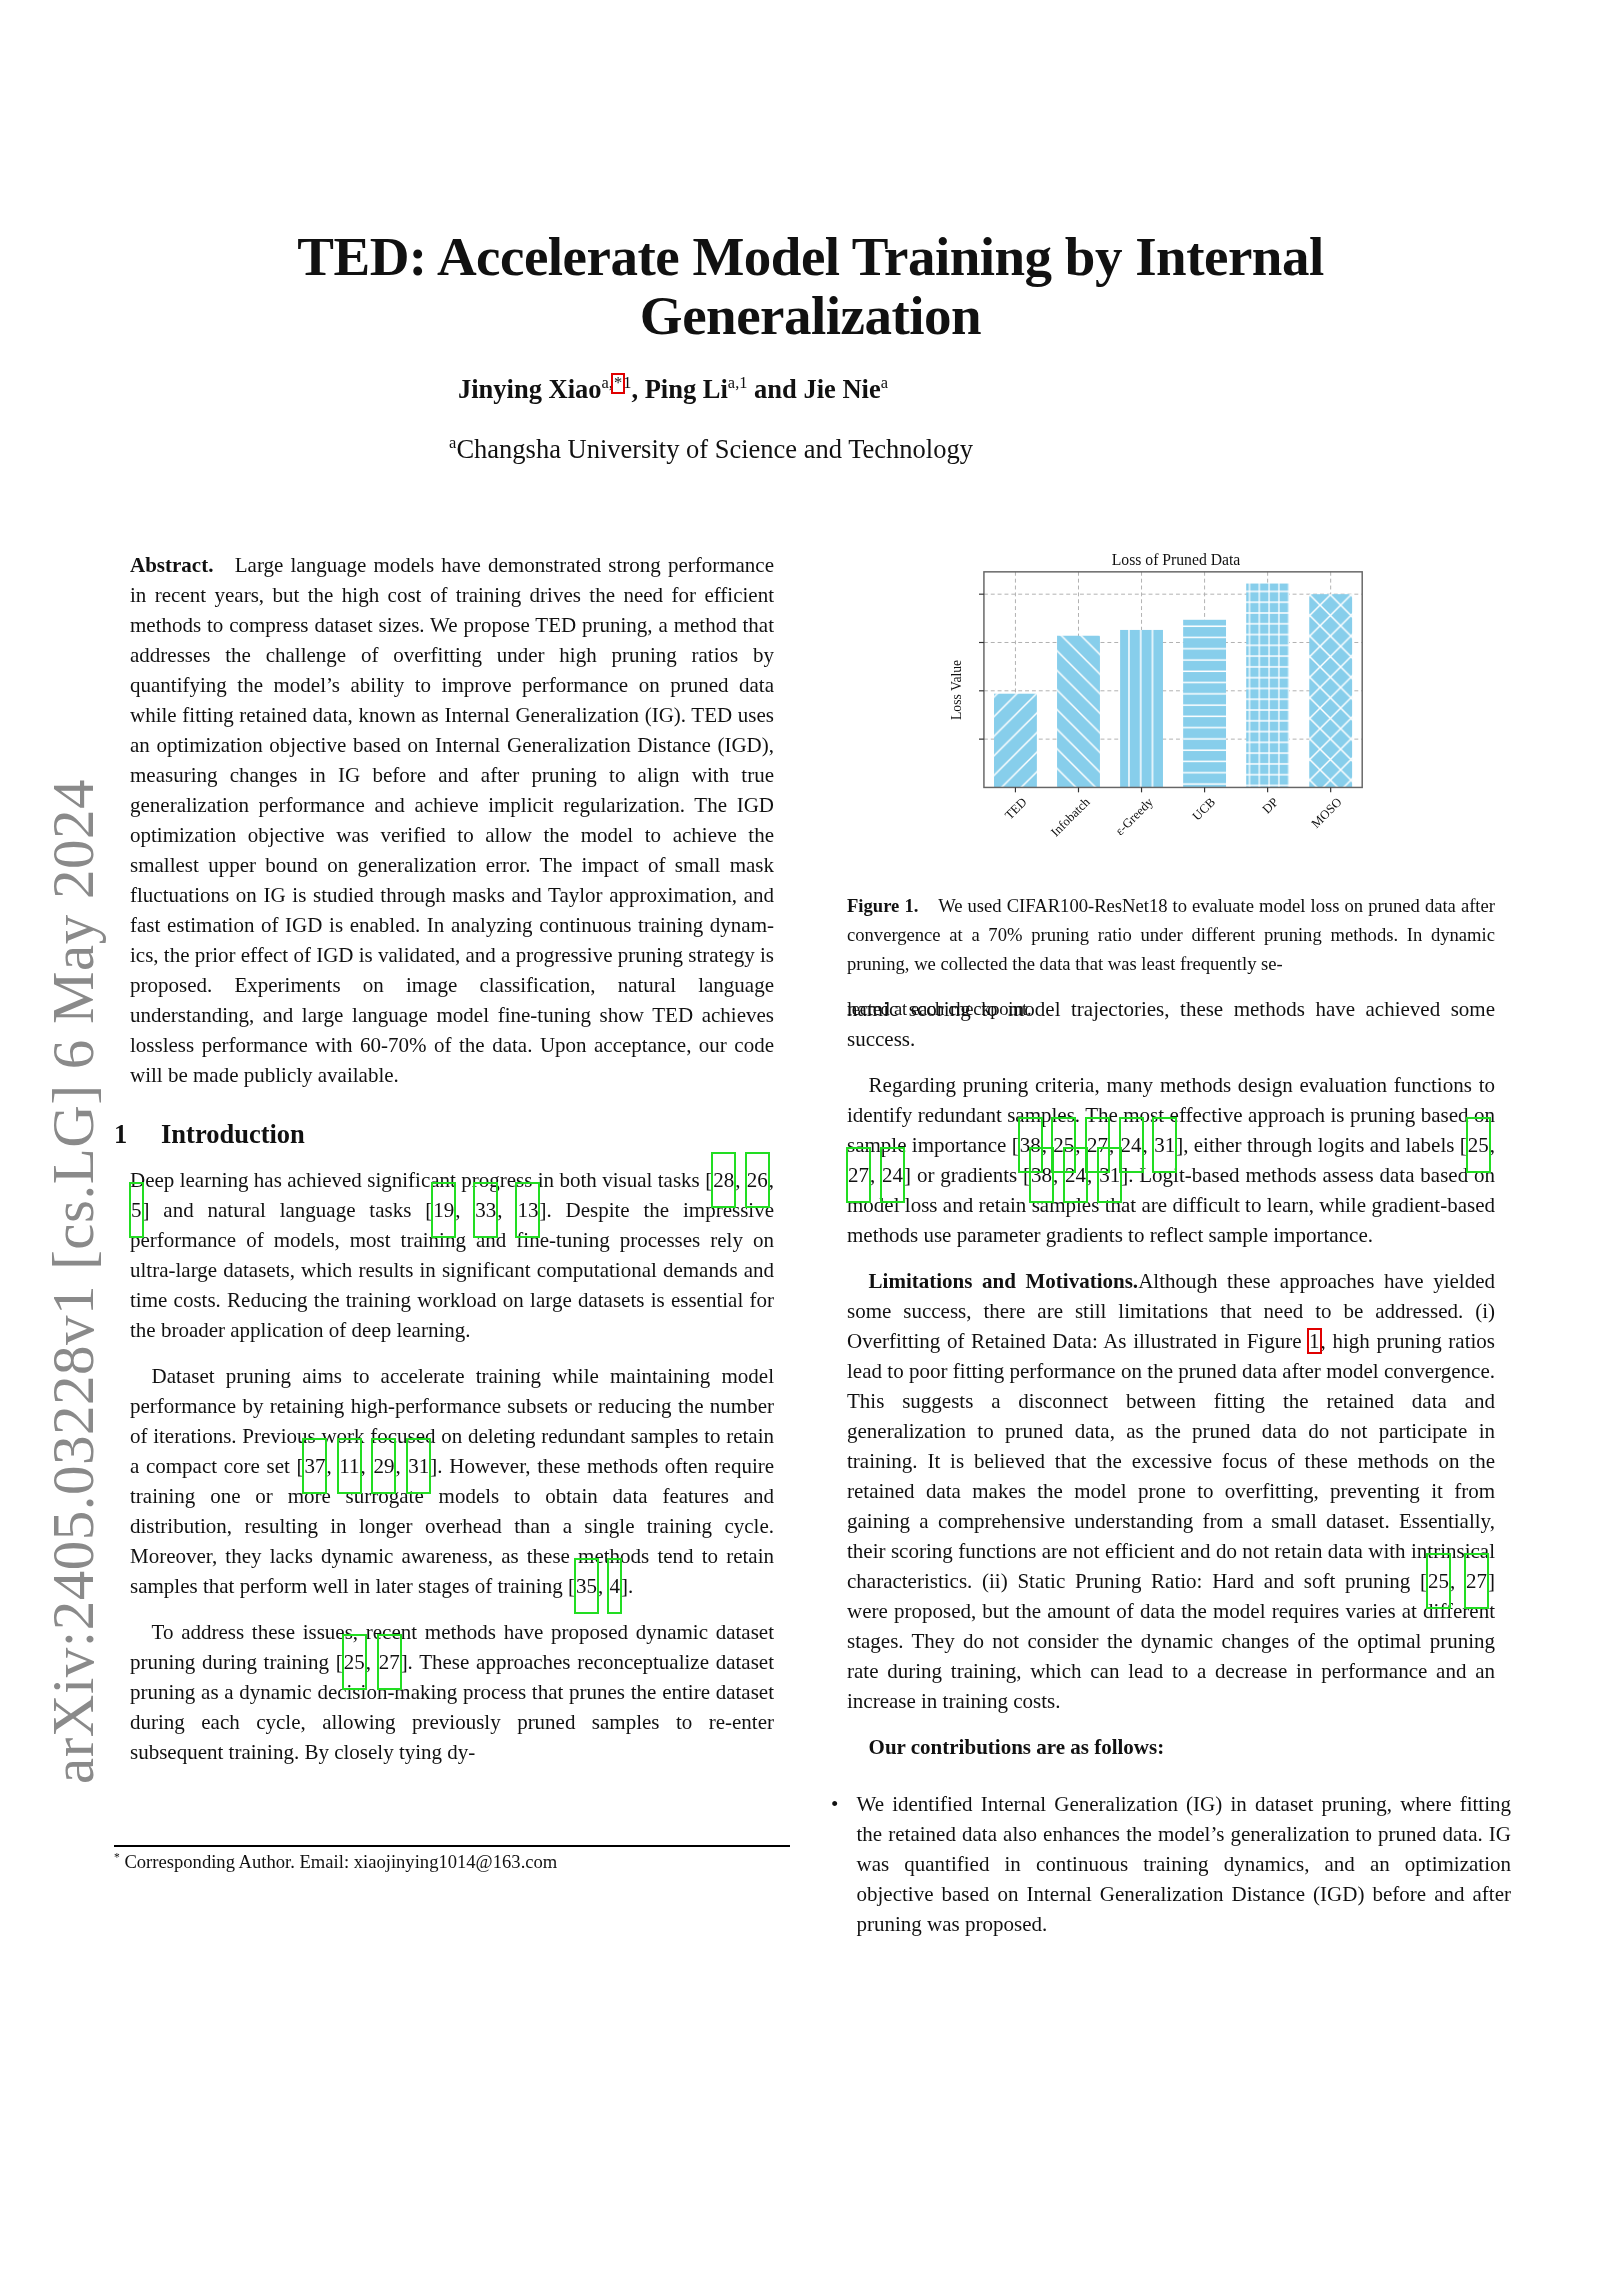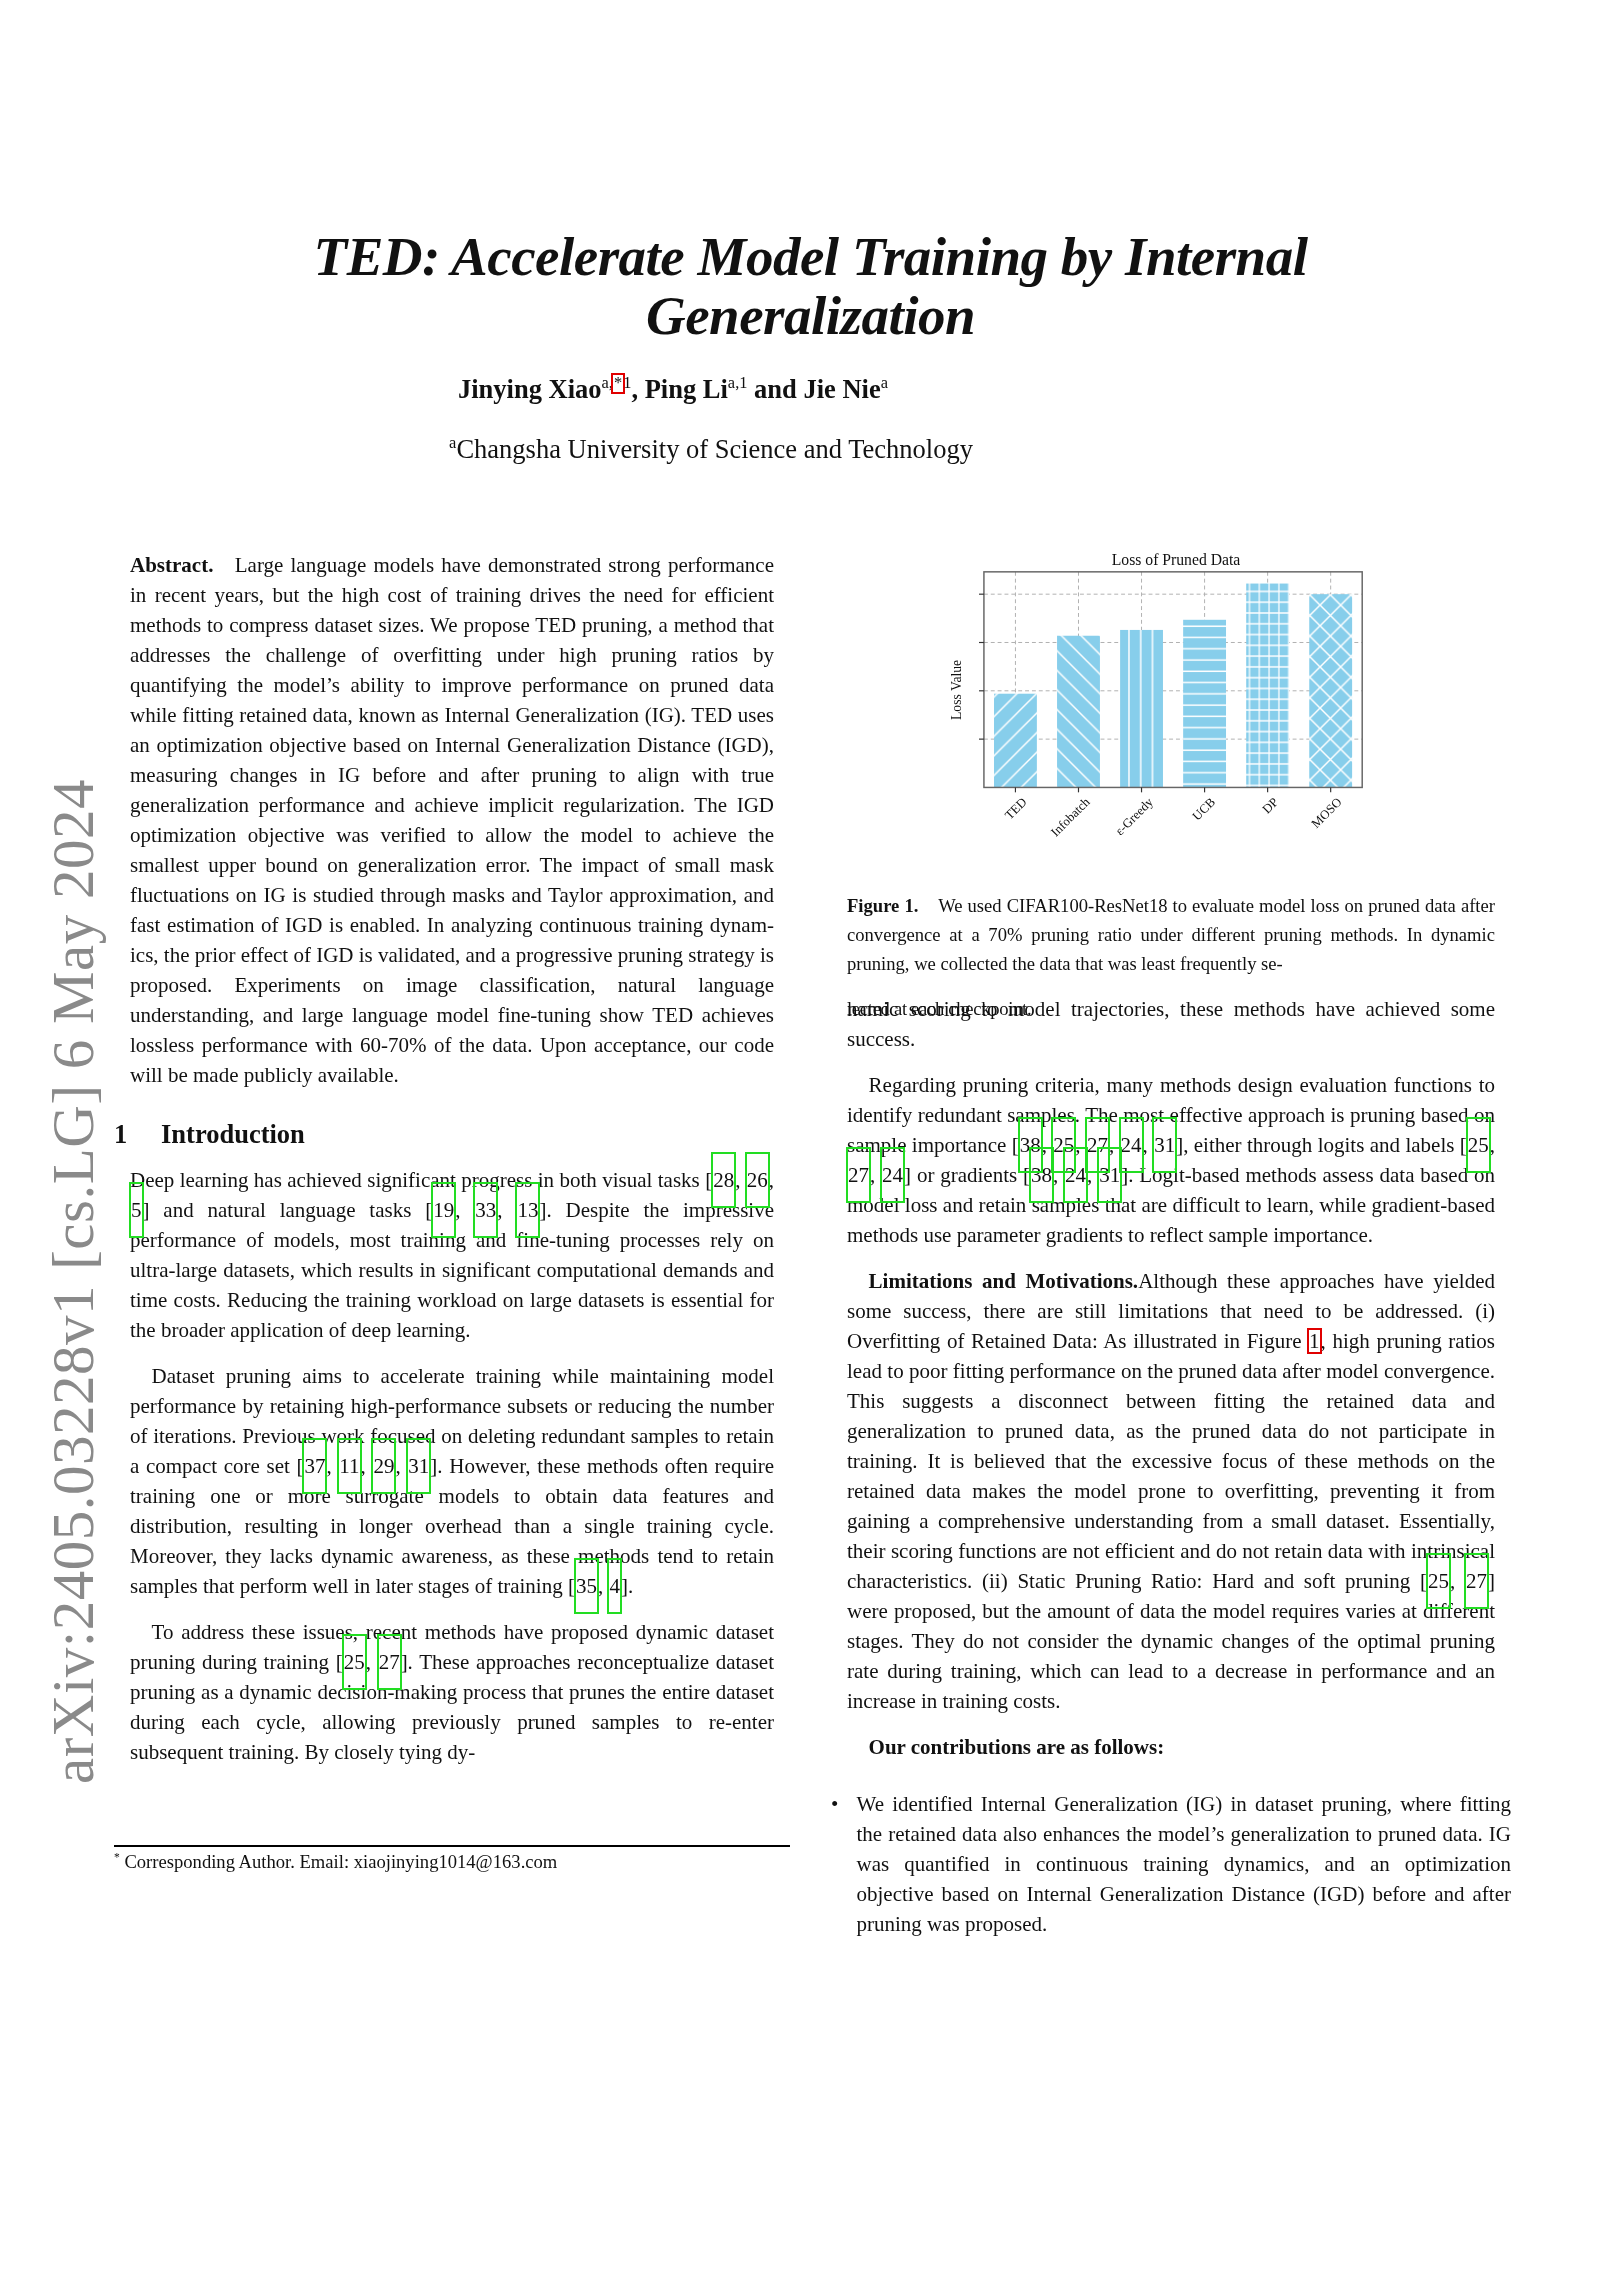--- a/index.html
+++ b/index.html
@@ -1,20 +1,20 @@
 <!DOCTYPE html>
 <html><head>
 <meta charset="utf-8">
 <style>
   html, body { margin:0; padding:0; background:#ffffff; }
   body { width:1621px; height:2293px; position:relative; overflow:hidden;
          font-family:"Liberation Serif", "DejaVu Serif", serif; color:#111; }
   .abs { position:absolute; }
   .title { left:0; width:1621px; top:227px; text-align:center; font-weight:bold;
-           font-size:55px; line-height:59px; letter-spacing:-0.5px;font-style:italic; }
+           font-size:55px; line-height:59px; letter-spacing:-0.5px; }
   .authors { left:0; width:1346px; top:374px; text-align:center; font-weight:bold; font-size:26.5px; }
   .affil { left:0; width:1422px; top:434px; text-align:center; font-size:26.5px; }
   sup { font-size:62%; vertical-align:super; line-height:0; font-weight:normal; }
   .authors sup { font-weight:normal; }
   .redbox { outline:2px solid #e00000; outline-offset:0; display:inline-block; line-height:1; padding:0 1px; }
   .col { font-size:21px; line-height:30px; text-align:justify; hyphens:manual; }
   .col p { margin:16px; }
   .indent { text-indent:21.6px; }
   .left { left:114px; width:676px; }
   .right { left:831px; width:680px; }

